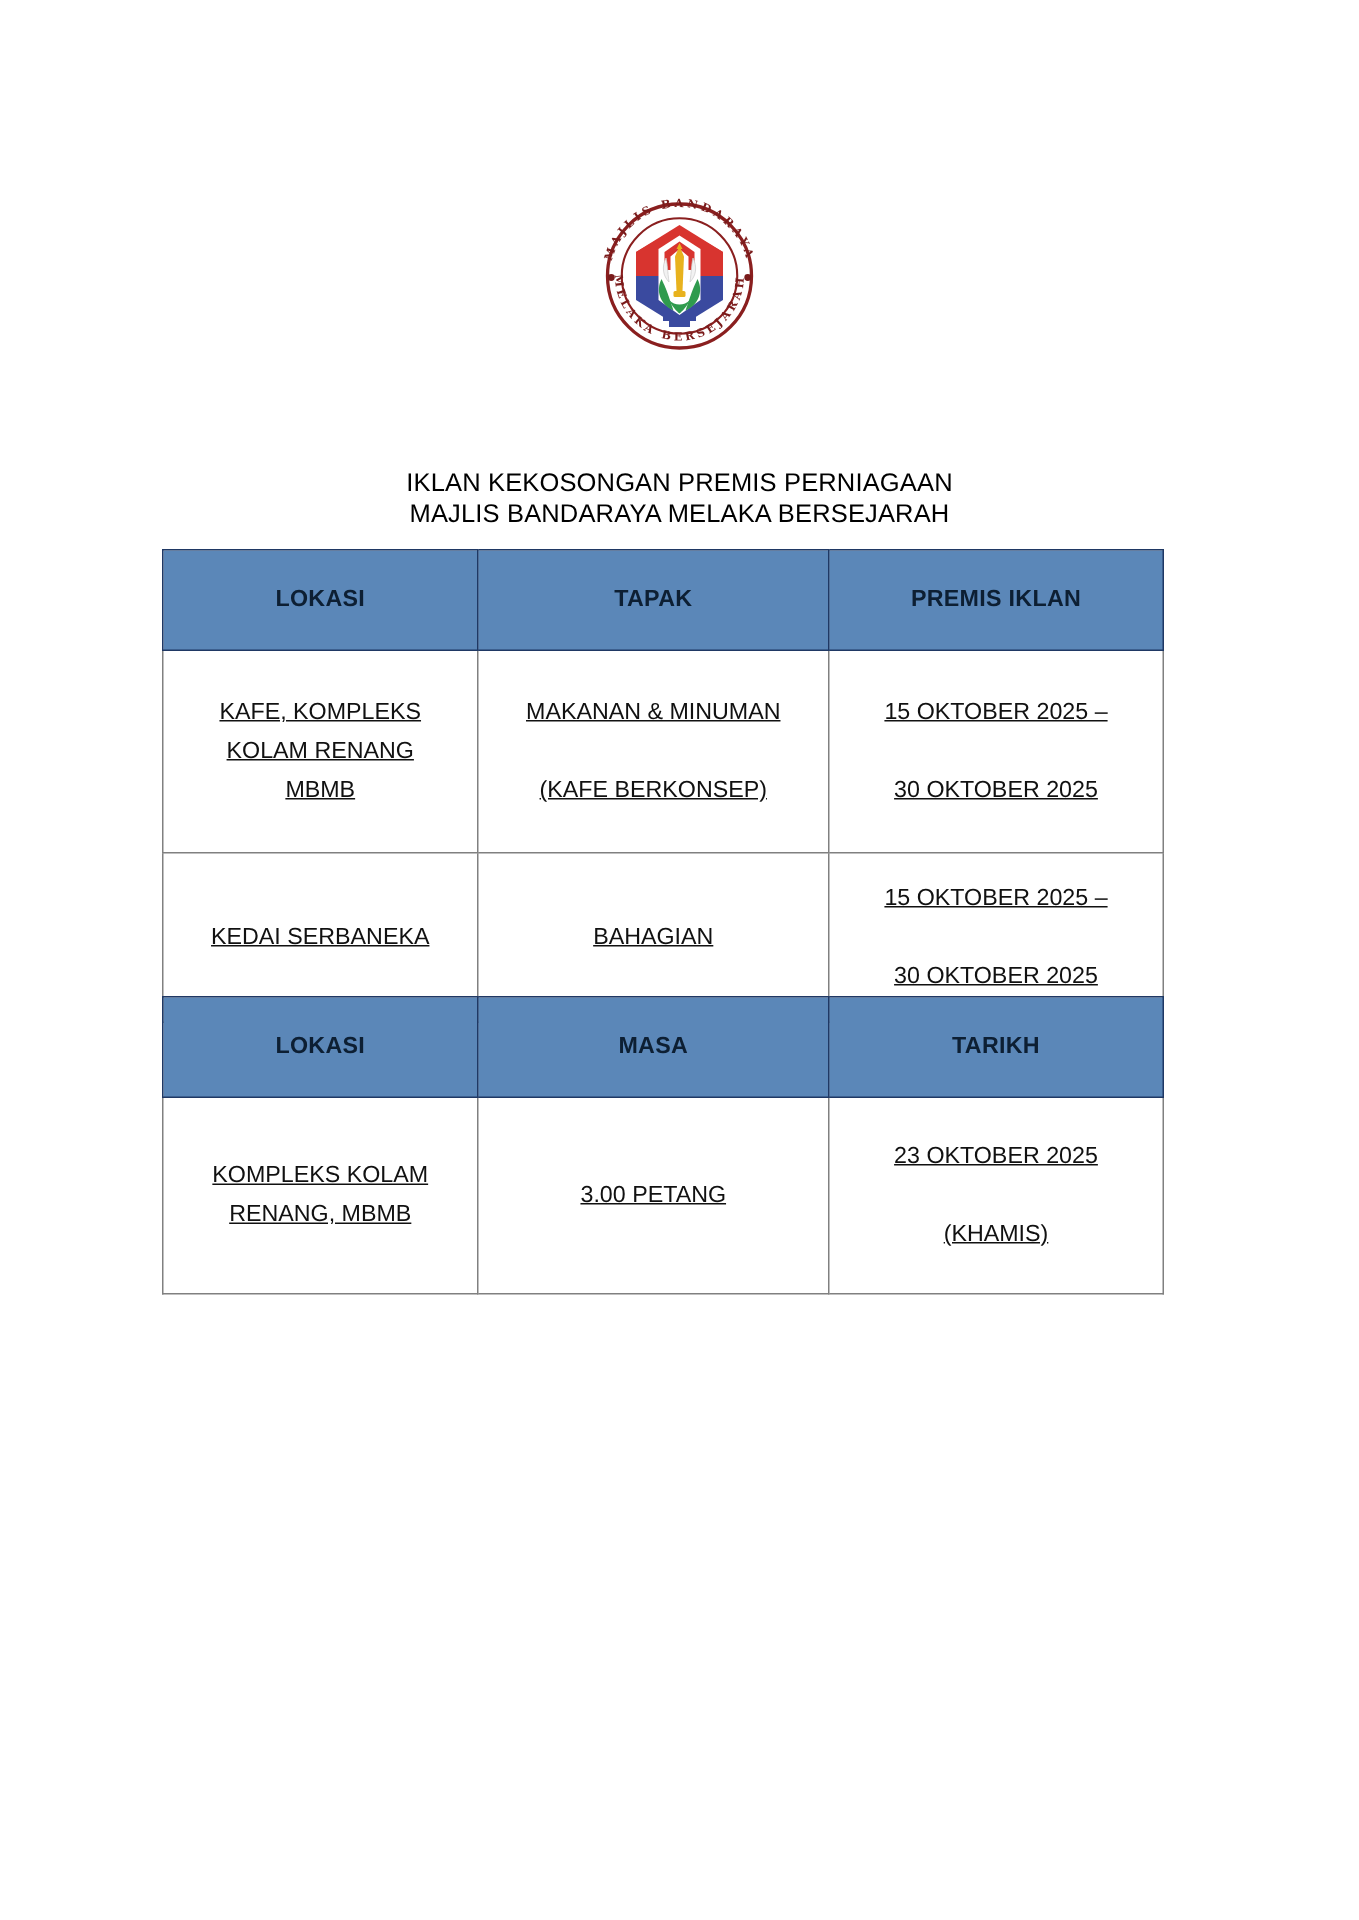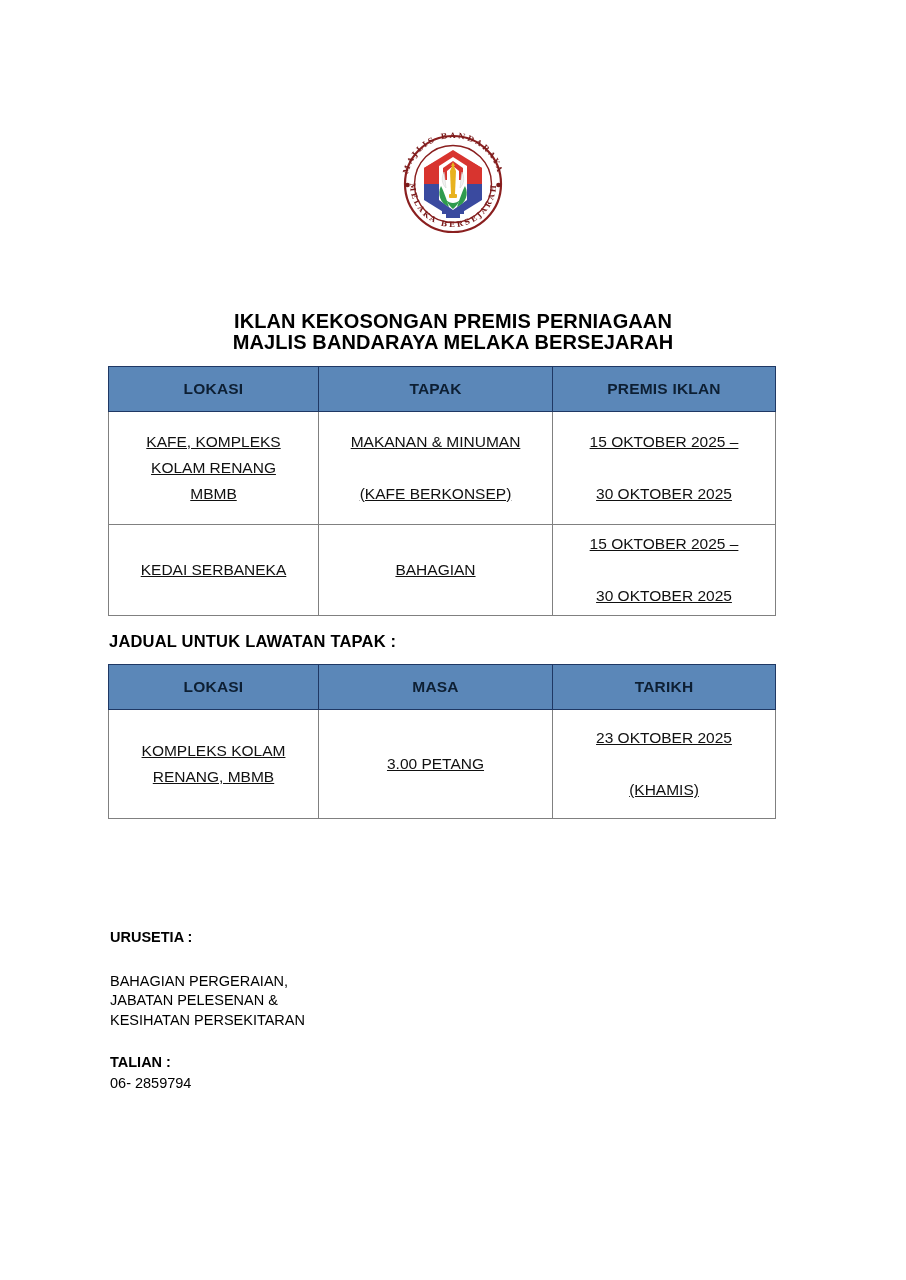--- a/index.html
+++ b/index.html
@@ -39,37 +39,37 @@
     line-height: 0;
   }
 
   
   .title-block {
     position: absolute;
     left: 0;
     top: 311px;
     width: 906px;
     text-align: center;
-    font-weight: bold;
-    font-size: 20px;
+    font-weight: normal;
+    font-size: 17px;
     line-height: 21px;
     letter-spacing: 0.1px;
   }
 
   
   .tbl {
     position: absolute;
     border-collapse: collapse;
     table-layout: fixed;
     width: 667px;
     left: 108px;
   }
   .tbl th, .tbl td {
     border: 1px solid #808080;
-    padding: 0;
+    padding: 11px;
     vertical-align: middle;
     text-align: center;
   }
   .tbl col.c1 { width: 210px; }
   .tbl col.c2 { width: 234px; }
   .tbl col.c3 { width: 223px; }
 
   .tbl thead th {
     background: #5b87b8;
     color: #0d1f33;
@@ -233,21 +233,20 @@
         </td>
         <td>
           <div class="cell-inner">15 OKTOBER 2025 –
 
 30 OKTOBER 2025</div>
         </td>
       </tr>
     </tbody>
   </table>
 
-  <div class="section-heading">JADUAL UNTUK LAWATAN TAPAK :</div>
 
   <table class="tbl" id="table2">
     <colgroup>
         <col class="c1">
         <col class="c2">
         <col class="c3">
       </colgroup>
     <thead>
       <tr>
         <th>LOKASI</th>
@@ -266,24 +265,14 @@
         </td>
         <td>
           <div class="cell-inner">23 OKTOBER 2025
 
 (KHAMIS)</div>
         </td>
       </tr>
     </tbody>
   </table>
 
-  <div class="footer">
-    <div class="lbl">URUSETIA :</div>
-    <div class="gap-lg"></div>
-    <div class="addr">BAHAGIAN PERGERAIAN,
-JABATAN PELESENAN &amp;
-KESIHATAN PERSEKITARAN</div>
-    <div class="gap-md"></div>
-    <div class="lbl">TALIAN :</div>
-    <div class="phone">06- 2859794</div>
-  </div>
 
 </div>
 
 </body></html>

